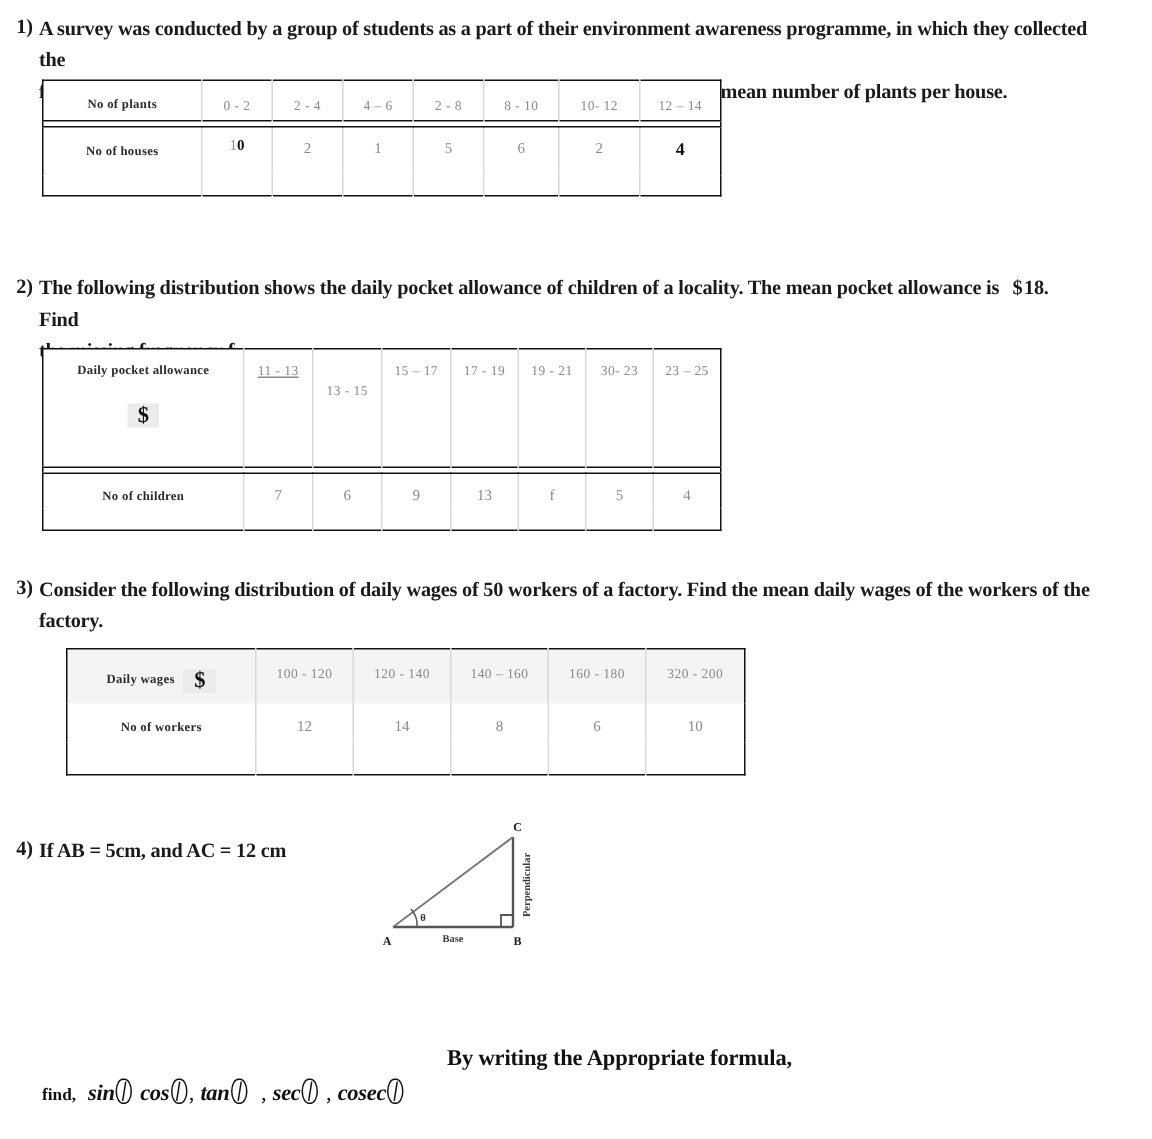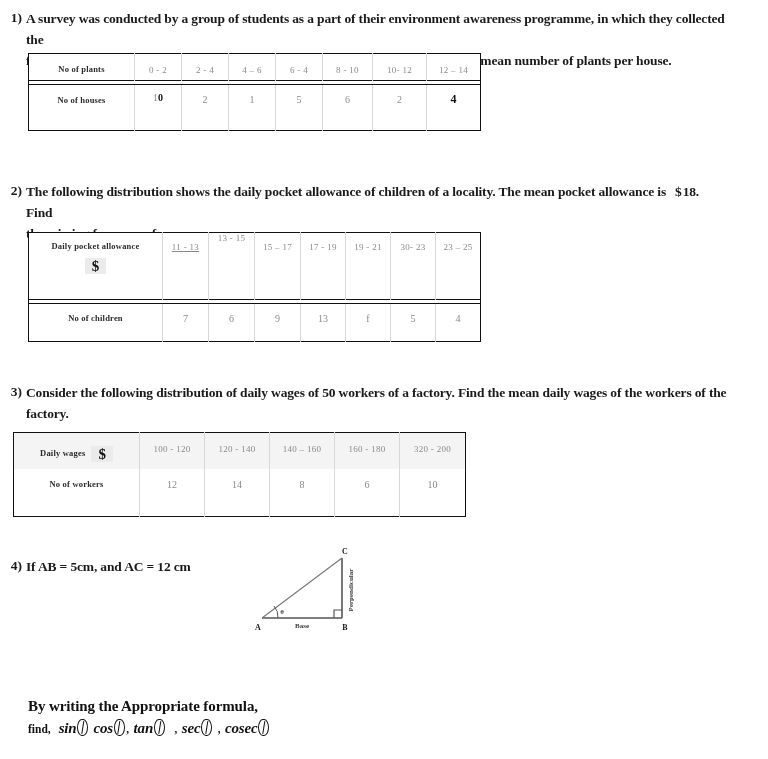--- a/index.html
+++ b/index.html
@@ -146,20 +146,21 @@
   
   .footer {
     position: absolute;
     left: 28px;
   }
   .footer-title {
     font-size: 15px;
     font-weight: 700;
     letter-spacing: -0.1px;
     color: #111111;
+    text-align: right;
   }
   .footer-find {
     margin-top: 4px;
     font-size: 15px;
     color: #111111;
     white-space: nowrap;
   }
   .footer-find .small {
     font-size: 11.5px;
     font-weight: 600;
@@ -219,21 +220,21 @@
         <col style="width:50px">
         <col style="width:54px">
         <col style="width:54px">
     </colgroup>
     <tbody>
       <tr style="height:27px;">
         <td class="rowlabel" style="padding-top:10px;">No of plants</td>
         <td class="cls" style="padding-top:11px;">0 - 2</td>
         <td class="cls" style="padding-top:11px;">2 - 4</td>
         <td class="cls" style="padding-top:11px;margin-left:33px;">4 – 6</td>
-        <td class="cls" style="padding-top:11px;">6 - 4</td>
+        <td class="cls" style="padding-top:11px;">2 - 8</td>
         <td class="cls" style="padding-top:11px;">8 - 10</td>
         <td class="cls" style="padding-top:11px;">10- 12</td>
         <td class="cls" style="padding-top:11px;">12 – 14</td>
       </tr>
       <tr class="divider-row">
         <td colspan="8"></td>
       </tr>
       <tr style="height:32px;">
         <td class="rowlabel" style="padding-top:10px;">No of houses</td>
         <td class="freq half-strong" style="padding-top:7px;"><span class="lead">1</span><span class="tail">0</span></td>
@@ -275,21 +276,21 @@
         <col style="width:46px">
       <col style="width:45px">
         <col style="width:45px">
         <col style="width:45px">
         <col style="width:45px">
     </colgroup>
     <tbody>
       <tr style="height:22px;">
         <td class="rowlabel" style="padding-top:8px;">Daily pocket allowance</td>
         <td class="cls" style="padding-top:9px;text-decoration:underline;">11 - 13</td>
-        <td class="cls" style="padding-top:0;">13 - 15</td>
+        <td class="cls" style="padding-top:22px;">13 - 15</td>
         <td class="cls" style="padding-top:9px;">15 – 17</td>
         <td class="cls" style="padding-top:9px;">17 - 19</td>
         <td class="cls" style="padding-top:9px;">19 - 21</td>
         <td class="cls" style="padding-top:9px;">30- 23</td>
         <td class="cls" style="padding-top:9px;">23 – 25</td>
       </tr>
       <tr style="height:45px;">
         <td style="vertical-align:top; padding-top:2px;">
           <span class="dollar-cell">$</span>
         </td>
@@ -330,21 +331,21 @@
   <div class="question" style="top:382px;">
     <div class="q-row">
       <div class="q-num">3)</div>
       <div class="q-text">
         <span>Consider the following distribution of daily wages of 50 workers of a factory. Find the mean daily wages of the workers of the</span>
         <span class="line2">factory.</span>
       </div>
     </div>
   </div>
 
-  <table class="stat-table boxed" style="left:13px; top:432px; width:452px;">
+  <table class="stat-table boxed" style="left:44px; top:432px; width:452px;">
     <colgroup>
       <col style="width:126px">
       <col style="width:65px">
         <col style="width:65px">
         <col style="width:65px">
       <col style="width:65px">
         <col style="width:66px">
     </colgroup>
     <tbody>
       <tr class="hdr-shade" style="height:36px;">

